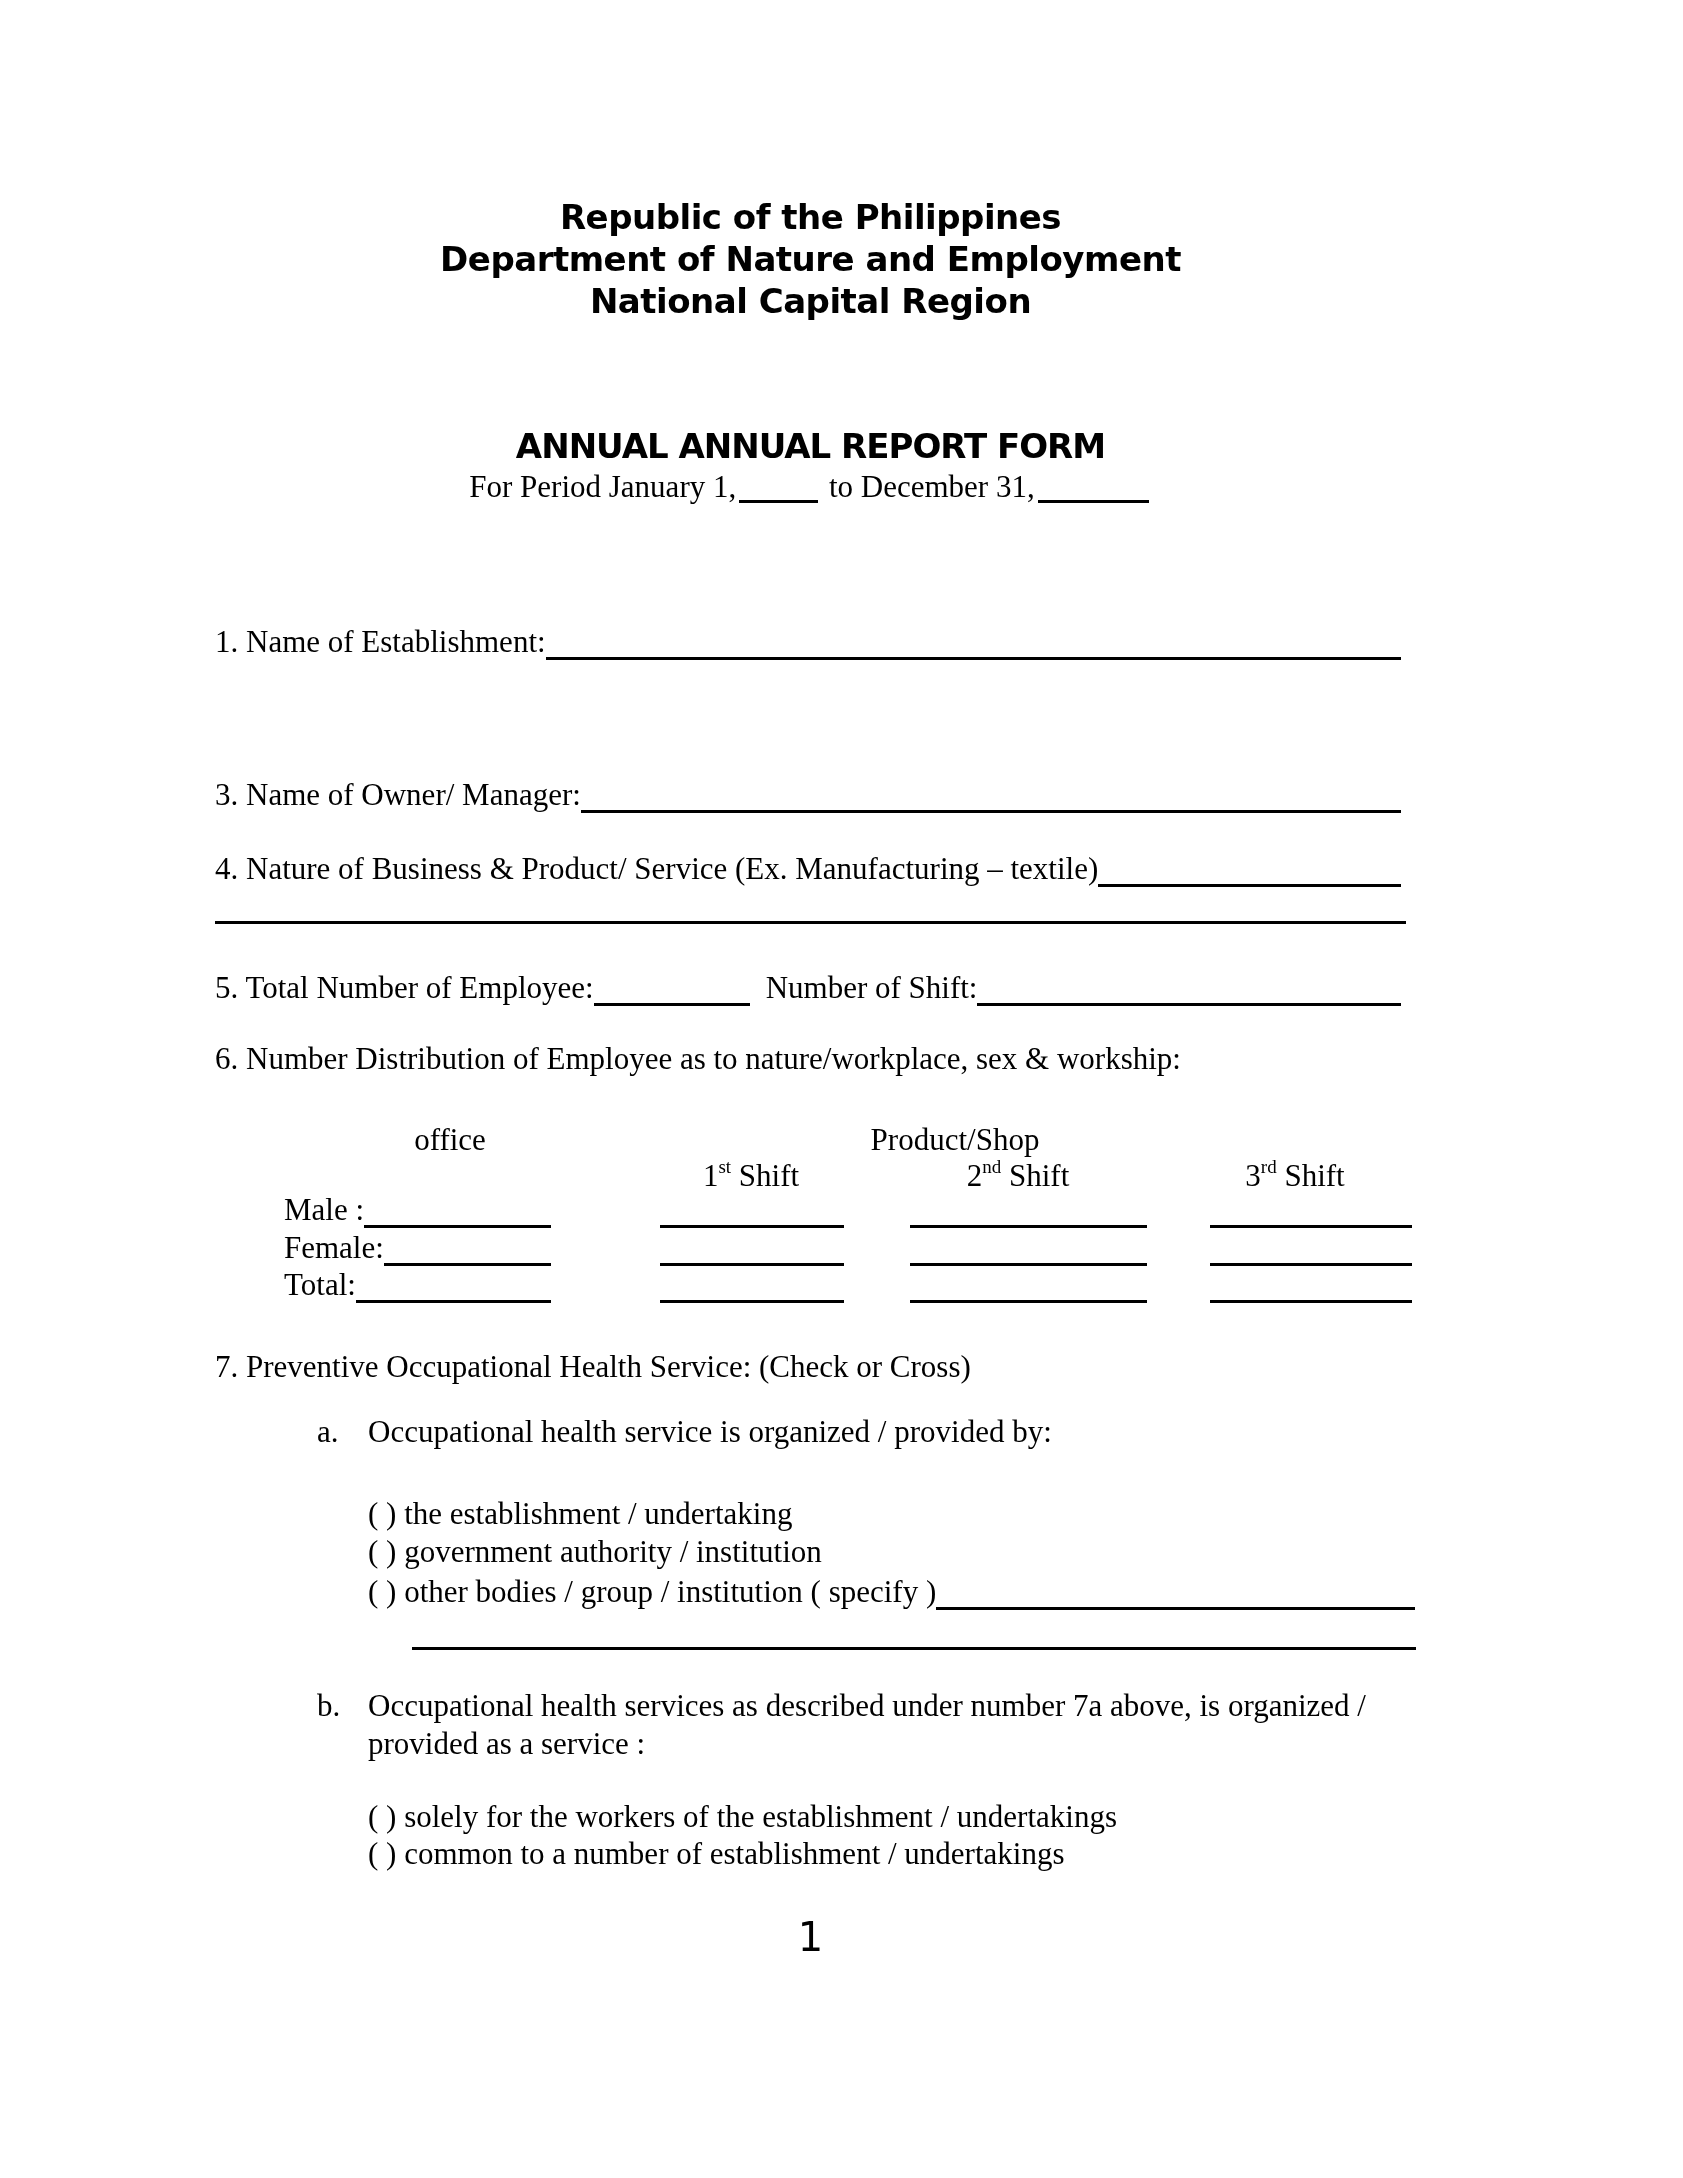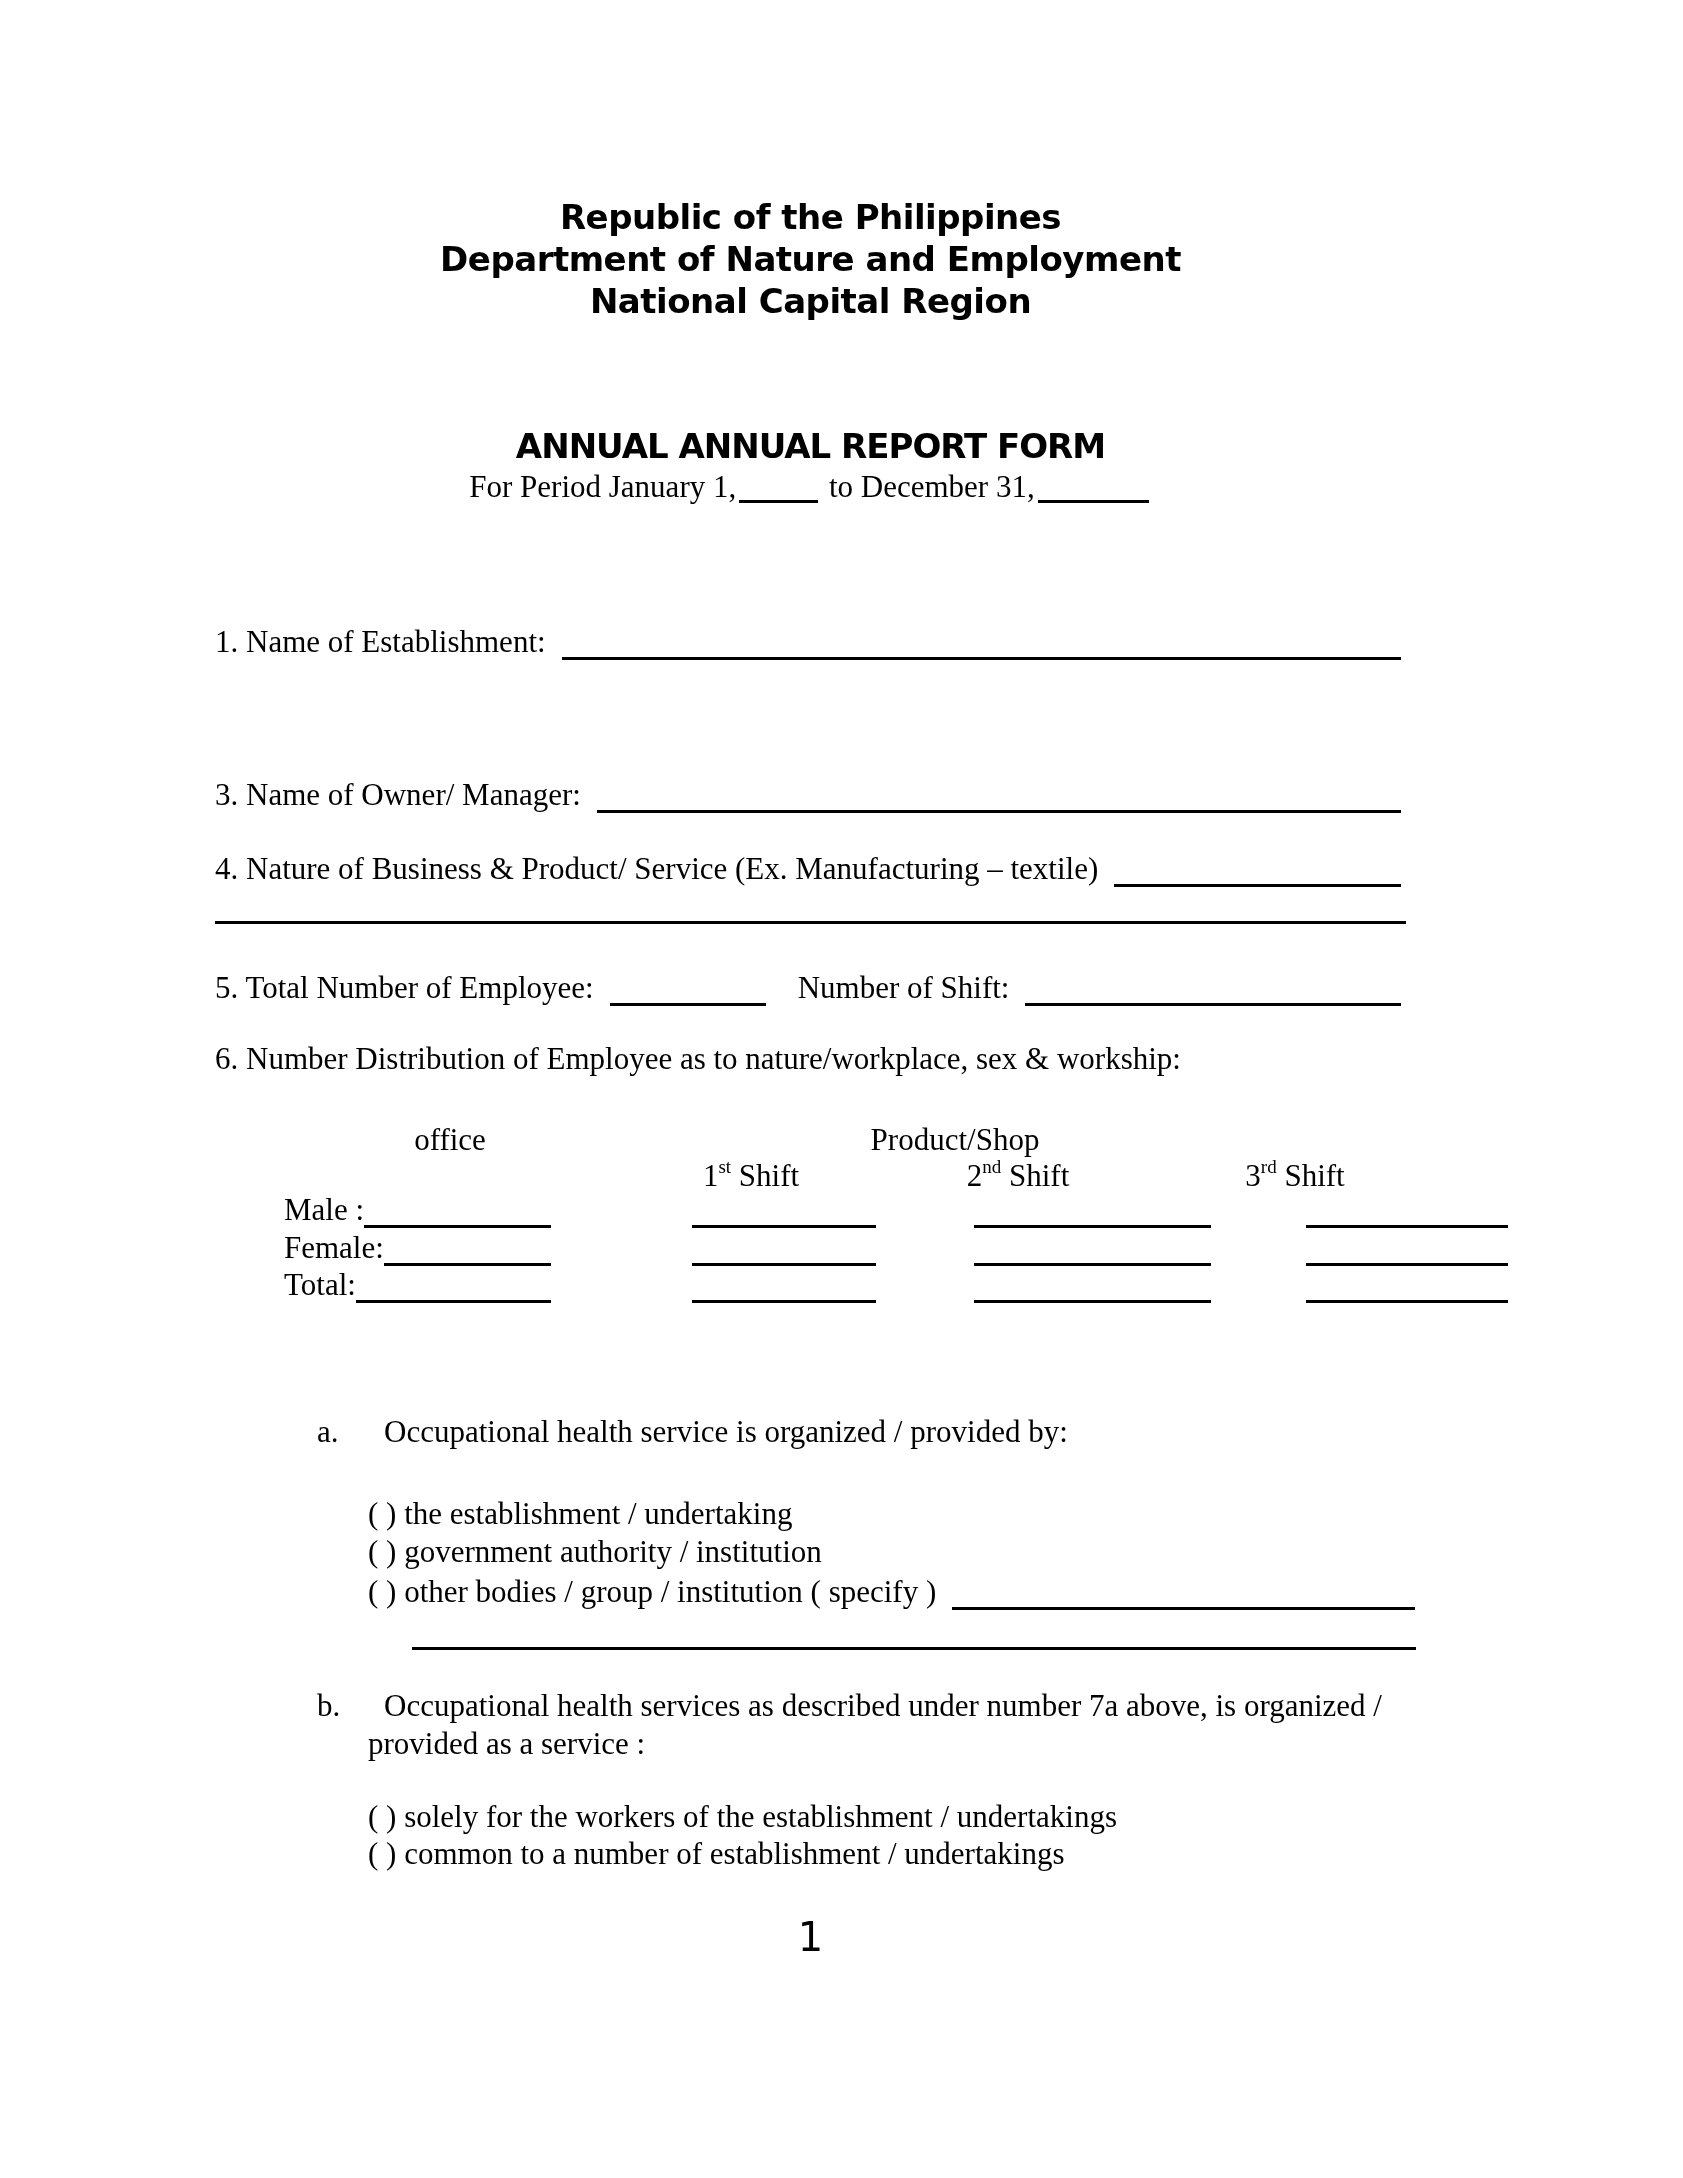--- a/index.html
+++ b/index.html
@@ -9,21 +9,21 @@
   .hdr{position:absolute;left:215px;top:196px;width:1191px;text-align:center;
        font-family:"DejaVu Sans",sans-serif;font-weight:700;font-size:34px;
        line-height:42px;letter-spacing:-0.5px;}
   .title{position:absolute;left:215px;top:426px;width:1191px;text-align:center;
          font-family:"DejaVu Sans",sans-serif;font-weight:700;font-size:34px;
          line-height:40px;letter-spacing:-1px;}
   .period{position:absolute;left:215px;top:469px;width:1191px;text-align:center;
           font-size:31px;line-height:36px;white-space:pre;}
   .blank{display:inline-block;height:0;border-bottom:3px solid #000;margin:0 3px -6px 3px;}
   
-  .ln{position:absolute;display:flex;height:36px;line-height:36px;font-size:31px;white-space:pre;gap:16px;}
+  .ln{position:absolute;display:flex;height:36px;line-height:36px;font-size:31px;white-space:pre;}
   .t{flex:none;}
   .fill{border-bottom:3px solid #000;flex:1 1 auto;}
   .fx{flex:none;}
   .gap{flex:none;}
   .lw{display:flex;width:267px;flex:none;}
   .th{position:absolute;transform:translateX(-50%);font-size:31px;line-height:36px;white-space:pre;}
   .sup{font-size:19px;position:relative;top:-13px;line-height:0;}
   .marker{flex:none;width:51px;}
   .pg{position:absolute;left:215px;top:1917px;width:1191px;text-align:center;
       font-family:"DejaVu Sans",sans-serif;font-size:40px;line-height:40px;}
@@ -112,20 +112,23 @@
       <span class="fill"></span>
     </span>
     <span class="gap" style="width:109px"></span>
     <span class="fill fx" style="width:184px"></span>
     <span class="gap" style="width:66px"></span>
     <span class="fill fx" style="width:237px"></span>
     <span class="gap" style="width:63px"></span>
     <span class="fill fx" style="width:202px"></span>
   </div>
 
+  <div class="ln" style="left:215px;top:1349px">
+    <span class="t">7. Preventive Occupational Health Service: (Check or Cross)</span>
+  </div>
 
   <div class="ln" style="left:317px;top:1414px">
     <span class="marker">a.</span>
     <span class="t">Occupational health service is organized / provided by:</span>
   </div>
 
   <div class="ln" style="left:368px;top:1496px">
     <span class="t">( ) the establishment / undertaking</span>
   </div>
   <div class="ln" style="left:368px;top:1534px">

